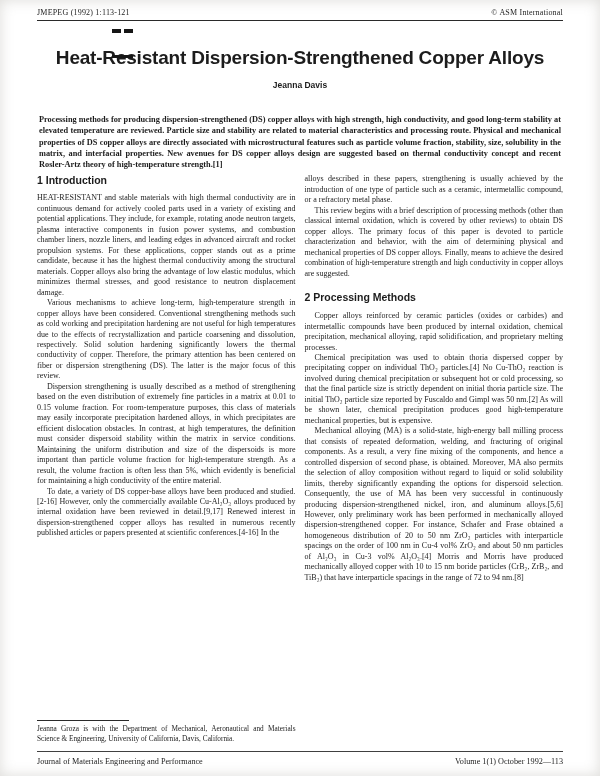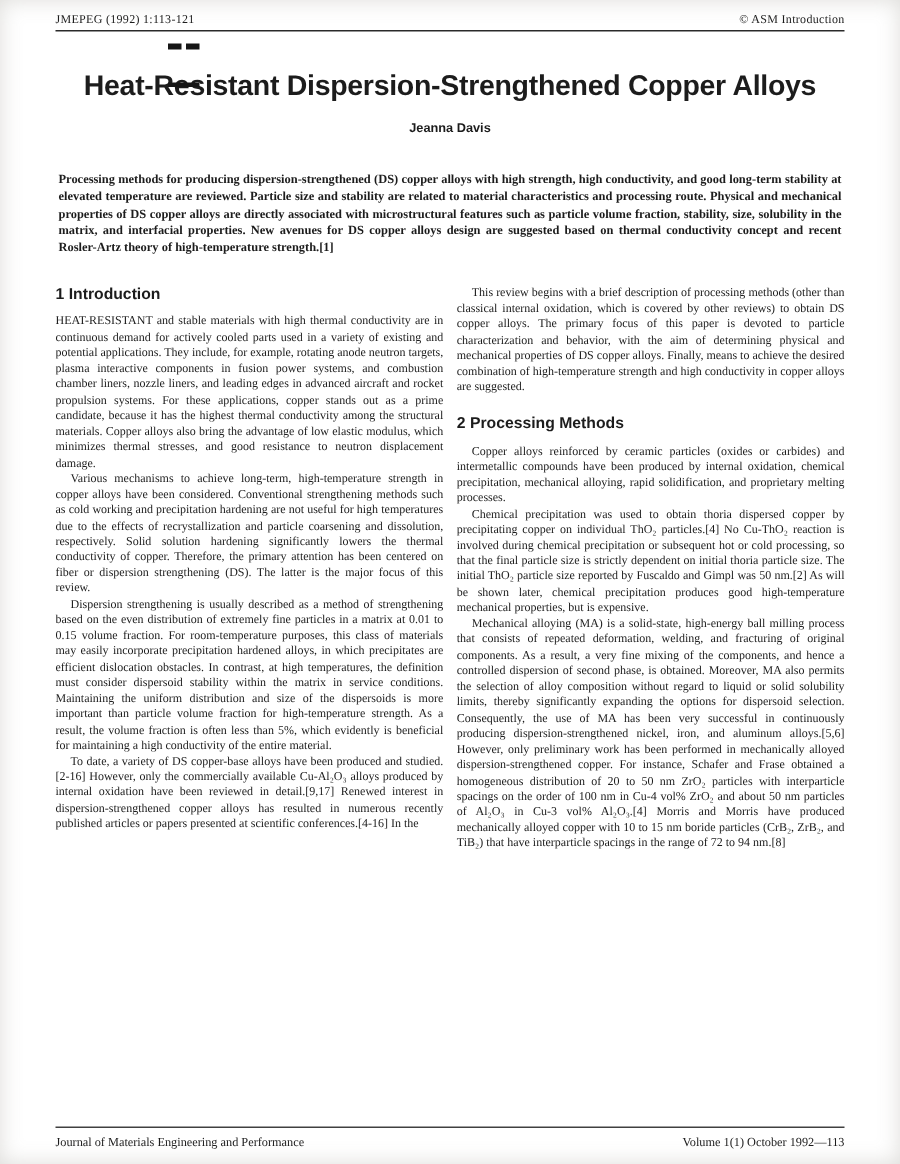--- a/index.html
+++ b/index.html
@@ -58,21 +58,21 @@
   .abstract {
     font-size: 8.3px;
     font-weight: bold;
     text-align: justify;
     line-height: 1.36;
     margin: 24px 2px 0 2px;
   }
   .columns {
     display: flex;
     gap: 9px;
-    margin-top: 20px;
+    margin-top: 4px;
     flex: 1;
     overflow: hidden;
   }
   .col {
     flex: 1;
     display: flex;
     flex-direction: column;
     min-width: 0;
   }
   h2.sect {
@@ -122,41 +122,46 @@
 <body>
 
 <div class="page">
 
   <div class="reg-mark-a"></div>
   <div class="reg-mark-b"></div>
   <div class="reg-mark-c"></div>
 
   <div class="hdr">
     <span>JMEPEG (1992) 1:113-121</span>
-    <span>© ASM Introduction</span>
+    <span>© ASM International</span>
   </div>
   <div class="hdr-rule"></div>
 
   <h1 class="title">Heat-Resistant Dispersion-Strengthened Copper Alloys</h1>
   <div class="author">Jeanna Davis</div>
 
   <p class="abstract">Processing methods for producing dispersion-strengthened (DS) copper alloys with high strength, high conductivity, and good long-term stability at elevated temperature are reviewed. Particle size and stability are related to material characteristics and processing route. Physical and mechanical properties of DS copper alloys are directly associated with microstructural features such as particle volume fraction, stability, size, solubility in the matrix, and interfacial properties. New avenues for DS copper alloys design are suggested based on thermal conductivity concept and recent Rosler-Artz theory of high-temperature strength.[1]</p>
 
   <div class="columns">
 
     <div class="col">
       <h2 class="sect">1 Introduction</h2>
       <p class="body noindent">HEAT-RESISTANT and stable materials with high thermal conductivity are in continuous demand for actively cooled parts used in a variety of existing and potential applications. They include, for example, rotating anode neutron targets, plasma interactive components in fusion power systems, and combustion chamber liners, nozzle liners, and leading edges in advanced aircraft and rocket propulsion systems. For these applications, copper stands out as a prime candidate, because it has the highest thermal conductivity among the structural materials. Copper alloys also bring the advantage of low elastic modulus, which minimizes thermal stresses, and good resistance to neutron displacement damage.</p>
       <p class="body">Various mechanisms to achieve long-term, high-temperature strength in copper alloys have been considered. Conventional strengthening methods such as cold working and precipitation hardening are not useful for high temperatures due to the effects of recrystallization and particle coarsening and dissolution, respectively. Solid solution hardening significantly lowers the thermal conductivity of copper. Therefore, the primary attention has been centered on fiber or dispersion strengthening (DS). The latter is the major focus of this review.</p>
       <p class="body">Dispersion strengthening is usually described as a method of strengthening based on the even distribution of extremely fine particles in a matrix at 0.01 to 0.15 volume fraction. For room-temperature purposes, this class of materials may easily incorporate precipitation hardened alloys, in which precipitates are efficient dislocation obstacles. In contrast, at high temperatures, the definition must consider dispersoid stability within the matrix in service conditions. Maintaining the uniform distribution and size of the dispersoids is more important than particle volume fraction for high-temperature strength. As a result, the volume fraction is often less than 5%, which evidently is beneficial for maintaining a high conductivity of the entire material.</p>
       <p class="body">To date, a variety of DS copper-base alloys have been produced and studied.[2-16] However, only the commercially available Cu-Al₂O₃ alloys produced by internal oxidation have been reviewed in detail.[9,17] Renewed interest in dispersion-strengthened copper alloys has resulted in numerous recently published articles or papers presented at scientific conferences.[4-16] In the</p>
 
+      <div class="footnote-block">
+        <div class="footnote-rule"></div>
+        <p class="footnote">Jeanna Groza is with the Department of Mechanical, Aeronautical and Materials Science &amp; Engineering, University of California, Davis, California.</p>
+      </div>
     </div>
 
     <div class="col">
+      <p class="body noindent">alloys described in these papers, strengthening is usually achieved by the introduction of one type of particle such as a ceramic, intermetallic compound, or a refractory metal phase.</p>
       <p class="body">This review begins with a brief description of processing methods (other than classical internal oxidation, which is covered by other reviews) to obtain DS copper alloys. The primary focus of this paper is devoted to particle characterization and behavior, with the aim of determining physical and mechanical properties of DS copper alloys. Finally, means to achieve the desired combination of high-temperature strength and high conductivity in copper alloys are suggested.</p>
       <h2 class="sect mid">2 Processing Methods</h2>
       <p class="body">Copper alloys reinforced by ceramic particles (oxides or carbides) and intermetallic compounds have been produced by internal oxidation, chemical precipitation, mechanical alloying, rapid solidification, and proprietary melting processes.</p>
       <p class="body">Chemical precipitation was used to obtain thoria dispersed copper by precipitating copper on individual ThO₂ particles.[4] No Cu-ThO₂ reaction is involved during chemical precipitation or subsequent hot or cold processing, so that the final particle size is strictly dependent on initial thoria particle size. The initial ThO₂ particle size reported by Fuscaldo and Gimpl was 50 nm.[2] As will be shown later, chemical precipitation produces good high-temperature mechanical properties, but is expensive.</p>
       <p class="body">Mechanical alloying (MA) is a solid-state, high-energy ball milling process that consists of repeated deformation, welding, and fracturing of original components. As a result, a very fine mixing of the components, and hence a controlled dispersion of second phase, is obtained. Moreover, MA also permits the selection of alloy composition without regard to liquid or solid solubility limits, thereby significantly expanding the options for dispersoid selection. Consequently, the use of MA has been very successful in continuously producing dispersion-strengthened nickel, iron, and aluminum alloys.[5,6] However, only preliminary work has been performed in mechanically alloyed dispersion-strengthened copper. For instance, Schafer and Frase obtained a homogeneous distribution of 20 to 50 nm ZrO₂ particles with interparticle spacings on the order of 100 nm in Cu-4 vol% ZrO₂ and about 50 nm particles of Al₂O₃ in Cu-3 vol% Al₂O₃.[4] Morris and Morris have produced mechanically alloyed copper with 10 to 15 nm boride particles (CrB₂, ZrB₂, and TiB₂) that have interparticle spacings in the range of 72 to 94 nm.[8]</p>
     </div>
 
   </div>
 
   <div class="footer">

